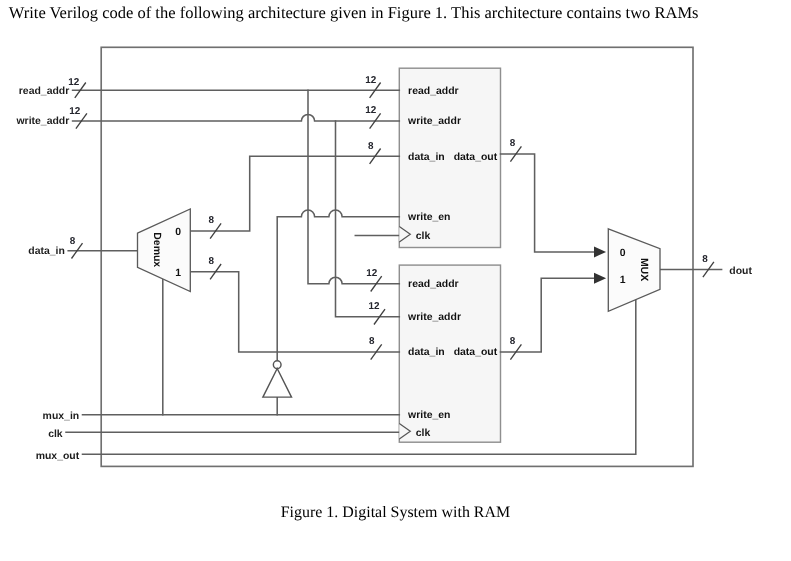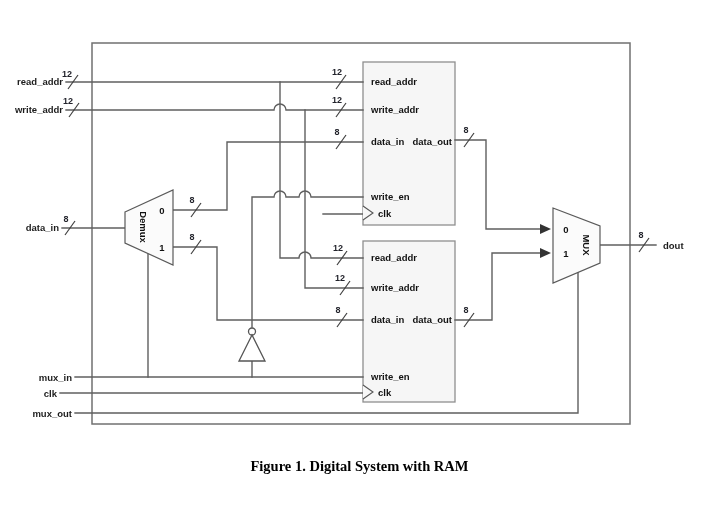--- a/index.html
+++ b/index.html
@@ -1,41 +1,42 @@
 <!DOCTYPE html>
 <html><head>
 <meta charset="utf-8">
 <style>
   html,body{margin:0;padding:0;background:#ffffff;}
   #page{position:relative;width:719px;height:510px;background:#ffffff;overflow:hidden;
         font-family:"Liberation Sans",sans-serif;}
   .header{position:absolute;left:8px;top:2px;width:708px;
           font-family:"Liberation Serif",serif;font-size:15px;color:#000;line-height:21px;}
   .caption{position:absolute;left:0;top:458px;width:719px;text-align:center;
-           font-family:"Liberation Serif",serif;font-size:14.5px;font-weight:bold;color:#000;}
+           font-family:"Liberation Serif",serif;font-size:14.5px;font-weight:normal;color:#000;}
   svg{position:absolute;left:0;top:0;}
   .wire{stroke:#5f5f5f;stroke-width:1.4;fill:none;stroke-linecap:square;}
   .boxline{stroke:#707070;stroke-width:1.5;fill:none;}
   .ramblock{fill:#f6f6f6;stroke:#8f8f8f;stroke-width:1.3;}
   .trap{fill:#fbfbfb;stroke:#5a5a5a;stroke-width:1.2;}
   .slash{stroke:#3f3f3f;stroke-width:1.2;}
   .lbl{font-family:"Liberation Sans",sans-serif;font-size:9.5px;font-weight:600;fill:#1c1c1c;}
   .num{font-family:"Liberation Sans",sans-serif;font-size:9px;font-weight:700;fill:#23242c;}
   .pin{font-family:"Liberation Sans",sans-serif;font-size:9.5px;font-weight:700;fill:#111;}
   .rot{font-family:"Liberation Sans",sans-serif;font-size:9.5px;font-weight:700;fill:#111;}
   .arrow{fill:#333;stroke:none;}
   .clkmark{fill:#f6f6f6;stroke:#555;stroke-width:1.1;}
   .inv{fill:#ffffff;stroke:#555;stroke-width:1.3;}
 </style>
 </head>
 <body>
 
 <div id="page">
 
   <div class="header">
+    <div>Write Verilog code of the following architecture given in Figure 1. This architecture contains two RAMs</div>
   </div>
 
   <svg width="719" height="510" viewBox="0 0 719 510">
 
     <rect class="boxline" x="92" y="43" width="538" height="381"></rect>
 
     <rect class="ramblock" x="363" y="62" width="92" height="163"></rect>
     <rect class="ramblock" x="363" y="241" width="92" height="161"></rect>
 
     <path class="wire" d="M66,82 H363"></path>

